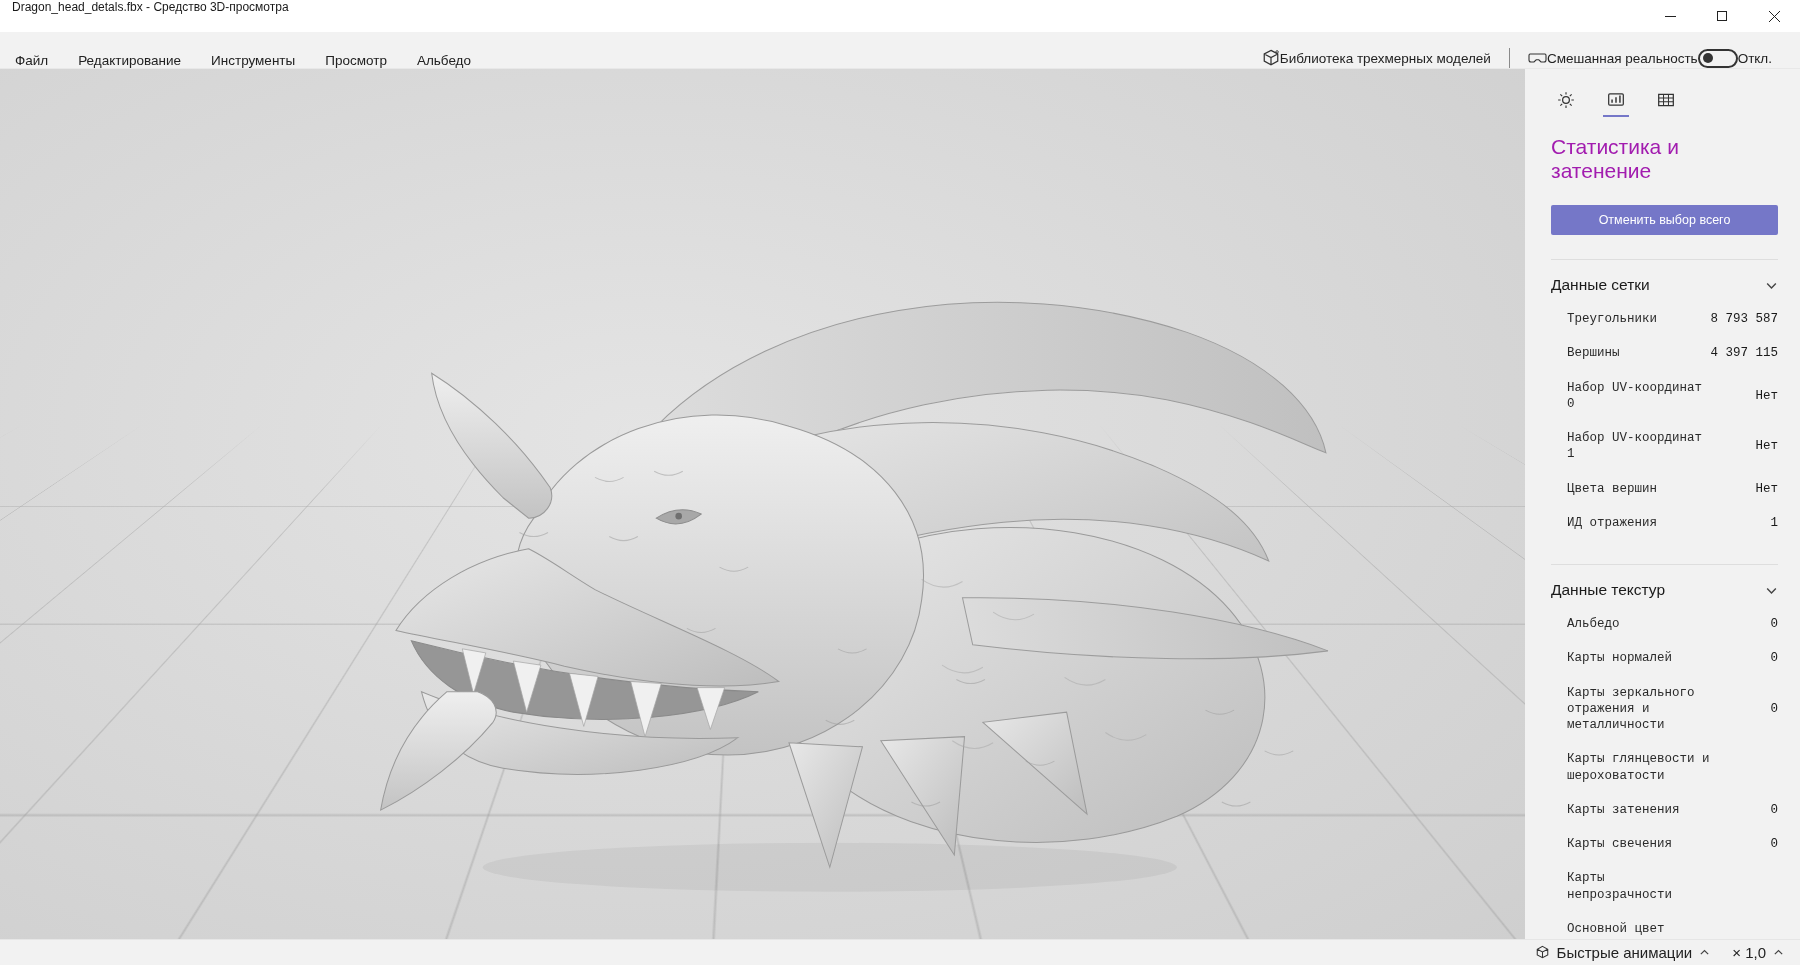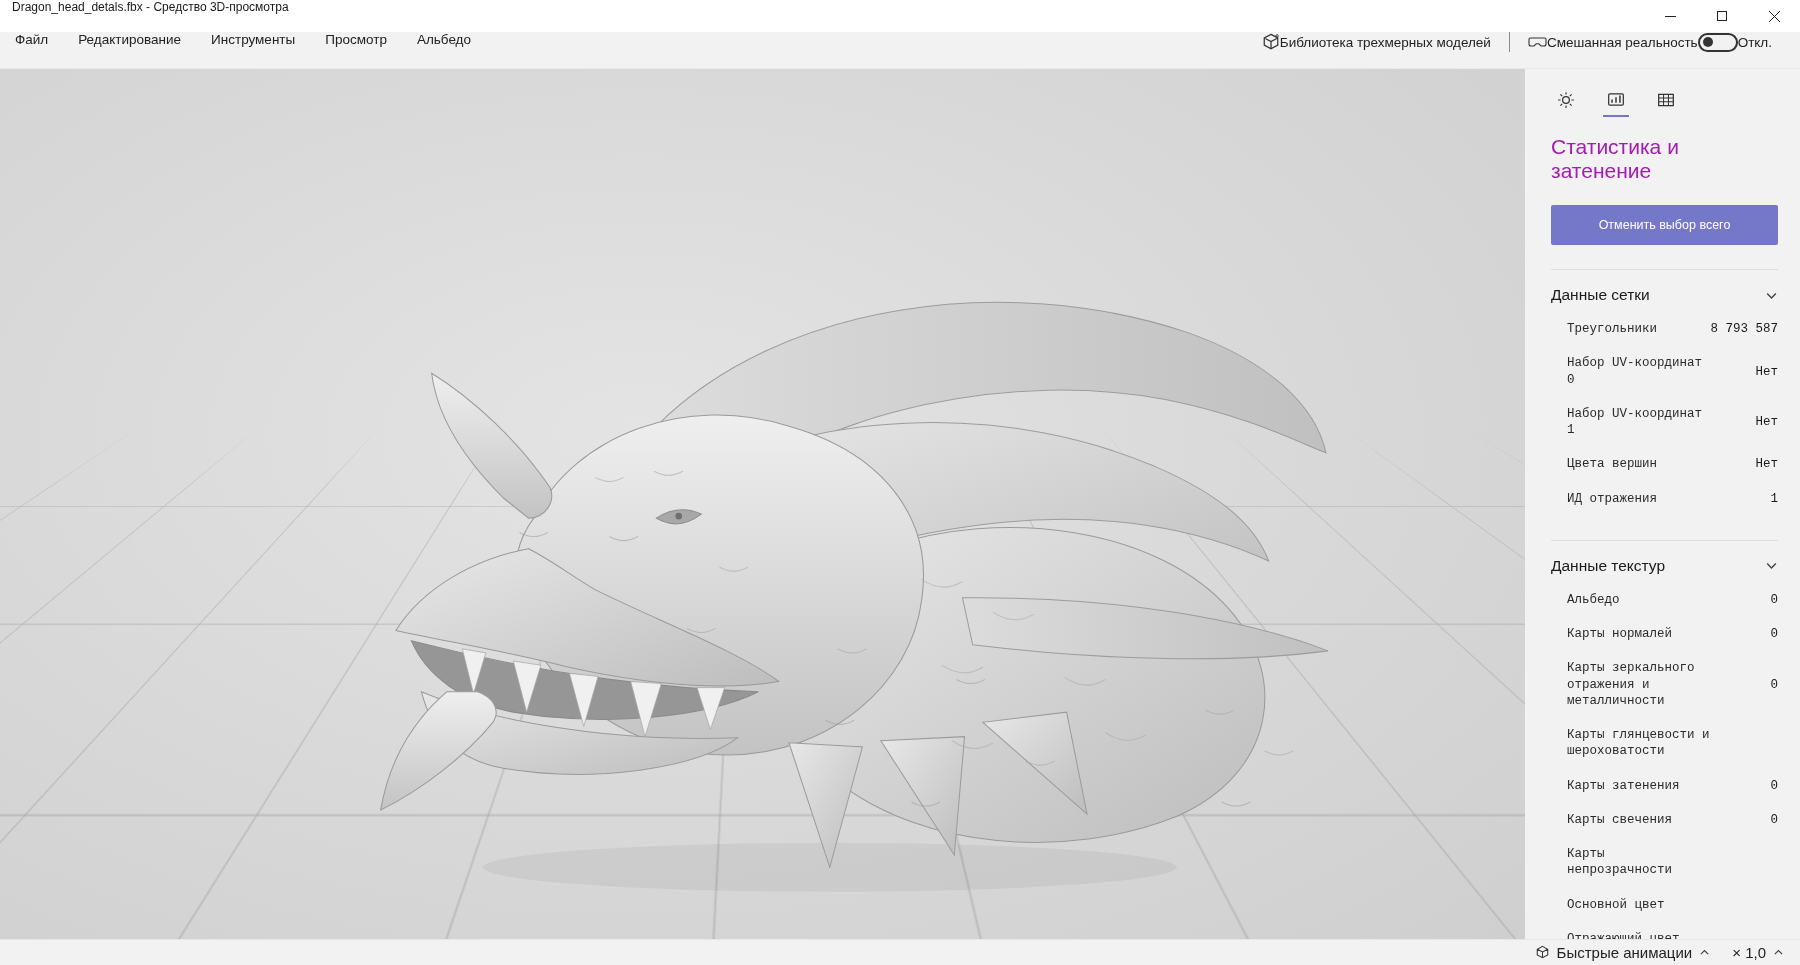--- a/index.html
+++ b/index.html
@@ -9,21 +9,21 @@
 
   
   .titlebar { height:32px; background:#ffffff; display:flex; align-items:flex-start; }
   .titlebar .title { font-size:12px; padding-left:12px; color:#1a1a1a; }
   .win-controls { margin-left:auto; display:flex; height:100%; }
   .win-btn { width:52px; height:100%; display:flex; align-items:center; justify-content:center;
     font-size:13px; color:#222; cursor:default; }
   .maxbox { width:10px; height:10px; border:1px solid #222; display:inline-block; }
 
   
-  .menubar { height:37px; background:#f2f2f2; display:flex; align-items:flex-start;
+  .menubar { height:37px; background:#f2f2f2; display:flex; align-items:flex-end;
     font-size:13.5px; border-bottom:1px solid #e8e8e8; }
   .menu-item { padding:0 15px; display:flex; align-items:center; cursor:default; }
   .menu-right { margin-left:auto; display:flex; align-items:center; gap:10px; padding-right:20px; }
   .menu-right .grp { display:flex; align-items:center; gap:0; padding:0 8px; height:100%; }
   .vdivider { width:1px; height:20px; background:#8a8a8a; }
   .toggle { width:40px; height:19px; border:2px solid #333; border-radius:10px;
     position:relative; cursor:pointer; }
   .toggle .knob { position:absolute; left:3px; top:2.5px; width:10px; height:10px;
     border-radius:50%; background:#333; }
 
@@ -44,21 +44,21 @@
 
   
   .panel { position:absolute; top:69px; right:0; width:275px; bottom:26px;
     background:#f2f2f2; padding:0 22px 0 26px; overflow:hidden; }
   .panel-tabs { display:flex; gap:20px; margin-top:16px; }
   .panel-tab { width:30px; height:30px; display:flex; flex-direction:column;
     align-items:center; justify-content:center; cursor:pointer; position:relative; }
   .panel-tab.selected::after { content:""; position:absolute; bottom:-2px; left:2px; right:2px;
     height:2.5px; background:#7577c8; }
   .panel-title { font-size:21px; margin-top:20px; color:#a21caf; font-weight:400; }
-  .deselect-btn { margin-top:22px; width:100%; height:40px; background:#7577c8; color:#fff;
+  .deselect-btn { margin-top:22px; width:100%; height:30px; background:#7577c8; color:#fff;
     border:none; font-size:12.5px; font-family:inherit; cursor:pointer; border-radius:2px; }
   .section { border-top:1px solid #dedede; margin-top:24px; padding-top:16px; }
   .section-hd { display:flex; align-items:center; cursor:pointer; }
   .section-hd .sec-title { font-size:15.5px; color:#1a1a1a; }
   .section-hd .chev { margin-left:auto; }
   .rows { margin-top:8px; padding-left:16px; }
   .row { display:flex; align-items:center; padding:9px 0;font-family:Liberation Mono, monospace; }
   .row-label { font-size:12.5px; color:#2a2a2a; line-height:1.3; max-width:150px; }
   .row-value { margin-left:auto; font-size:12.5px; color:#1a1a1a; text-align:right; white-space:nowrap; }
 
@@ -220,20 +220,24 @@
             <path d="M2 4.2l4 4 4-4" fill="none" stroke="#444" stroke-width="1.3"></path>
           </svg>
       </span>
     </div>
     <div class="rows">
       <div class="row">
         <span class="row-label">Треугольники</span>
         <span class="row-value">8 793 587</span>
       </div>
       <div class="row">
+        <span class="row-label">Вершины</span>
+        <span class="row-value">4 397 115</span>
+      </div>
+      <div class="row">
         <span class="row-label">Набор UV-координат 0</span>
         <span class="row-value">Нет</span>
       </div>
       <div class="row">
         <span class="row-label">Набор UV-координат 1</span>
         <span class="row-value">Нет</span>
       </div>
       <div class="row">
         <span class="row-label">Цвета вершин</span>
         <span class="row-value">Нет</span>

